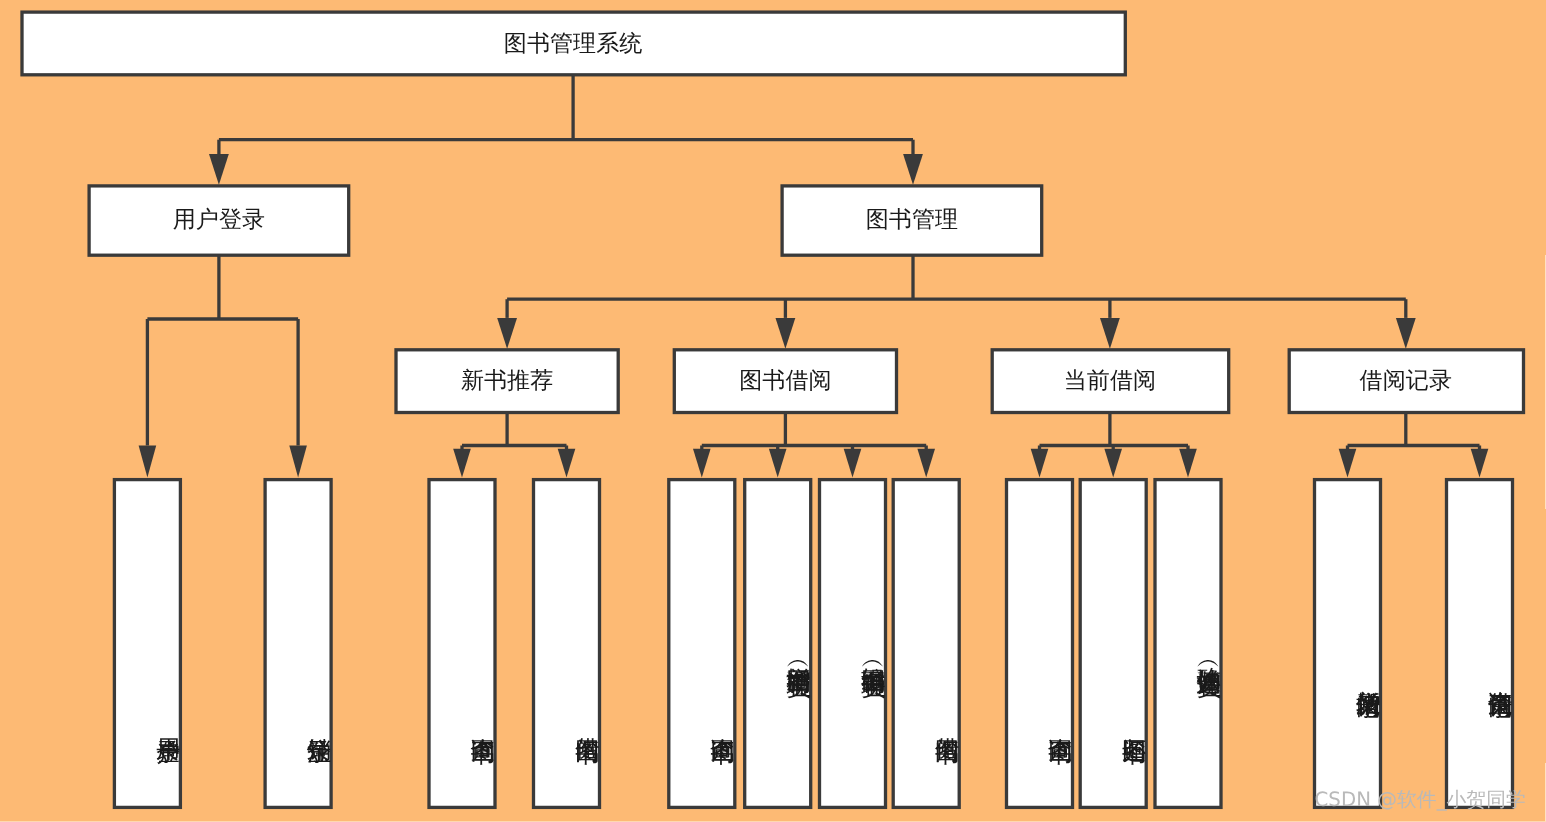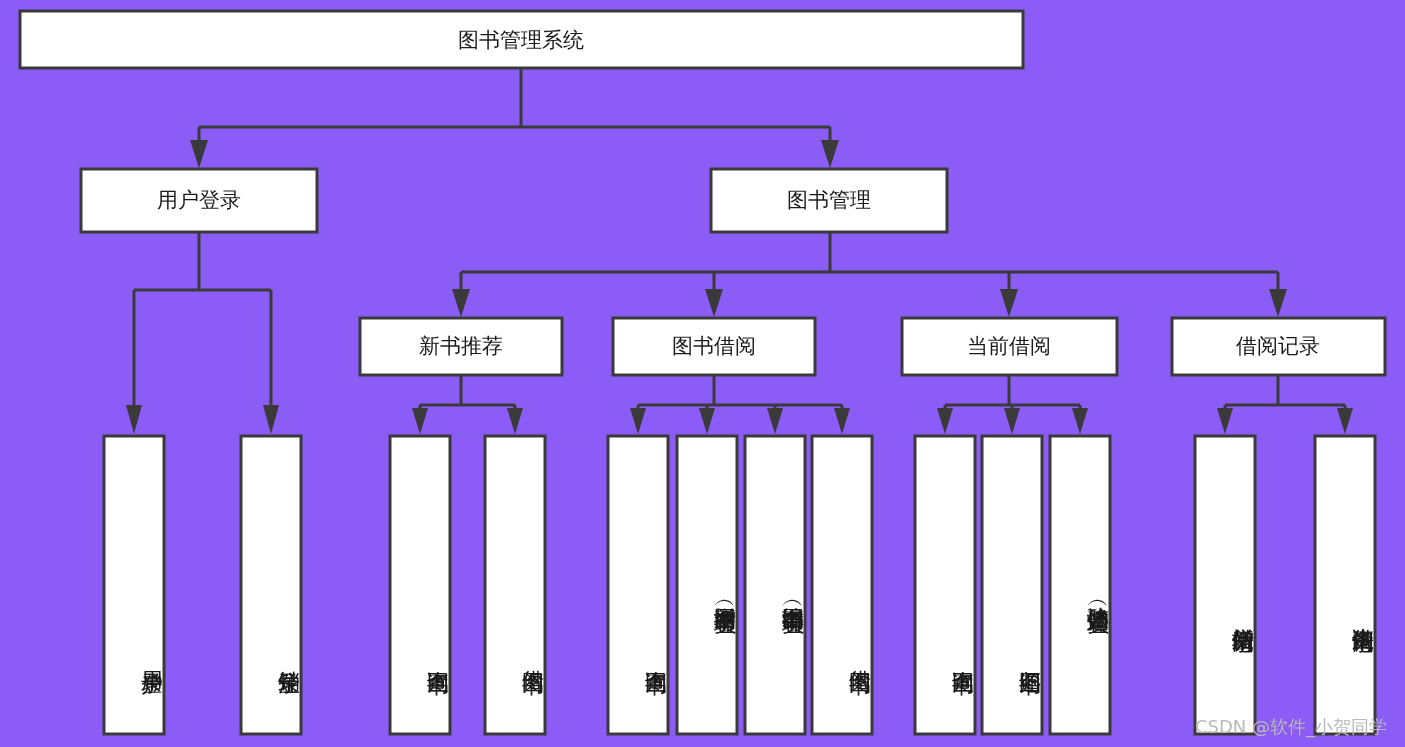--- a/index.html
+++ b/index.html
@@ -10,21 +10,21 @@
   body {
     width: 1405px;
     height: 747px;
     font-family: "DejaVu Sans", "Liberation Sans", sans-serif;
     overflow: hidden;
   }
   #diagram-root {
     position: relative;
     width: 1405px;
     height: 747px;
-    background: #8b5cf6;
+    background: #fdba74;
   }
   svg.diagram-canvas {
     position: absolute;
     top: 0;
     left: 0;
     width: 1405px;
     height: 747px;
     display: block;
   }
   .node-rect {

